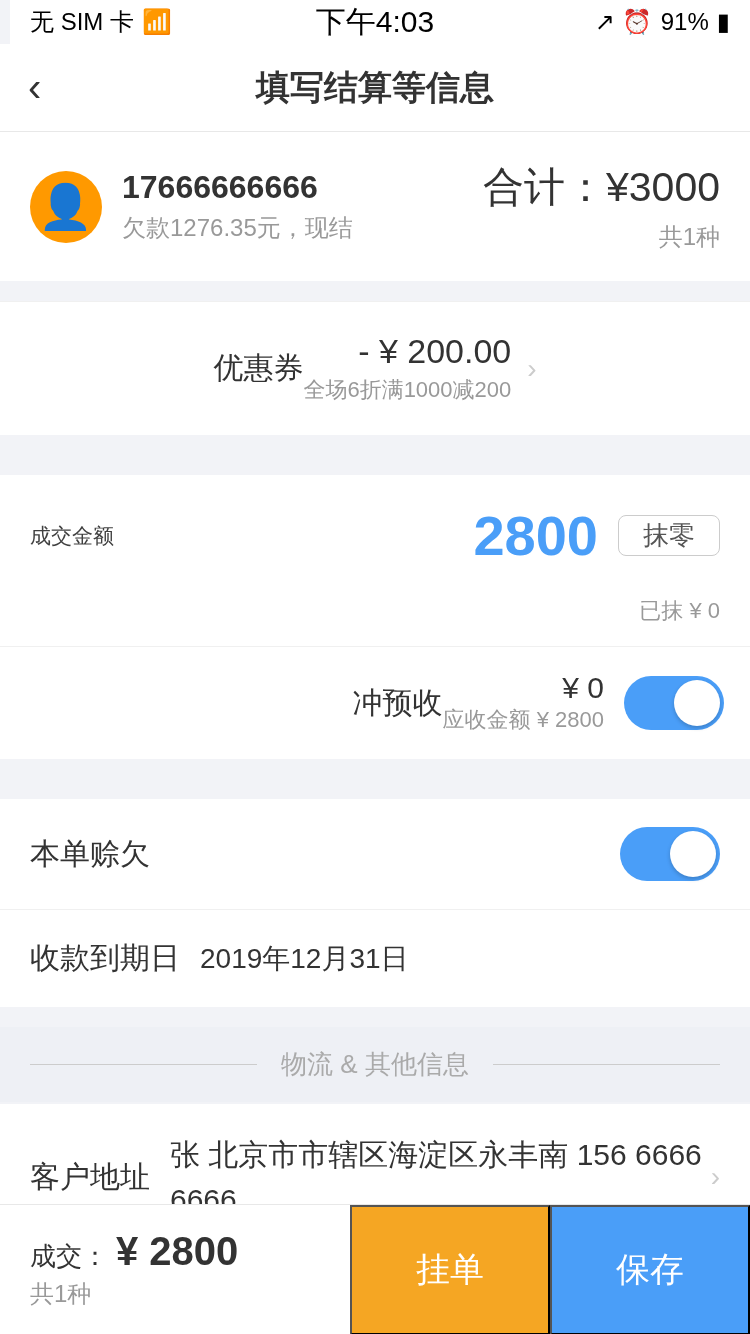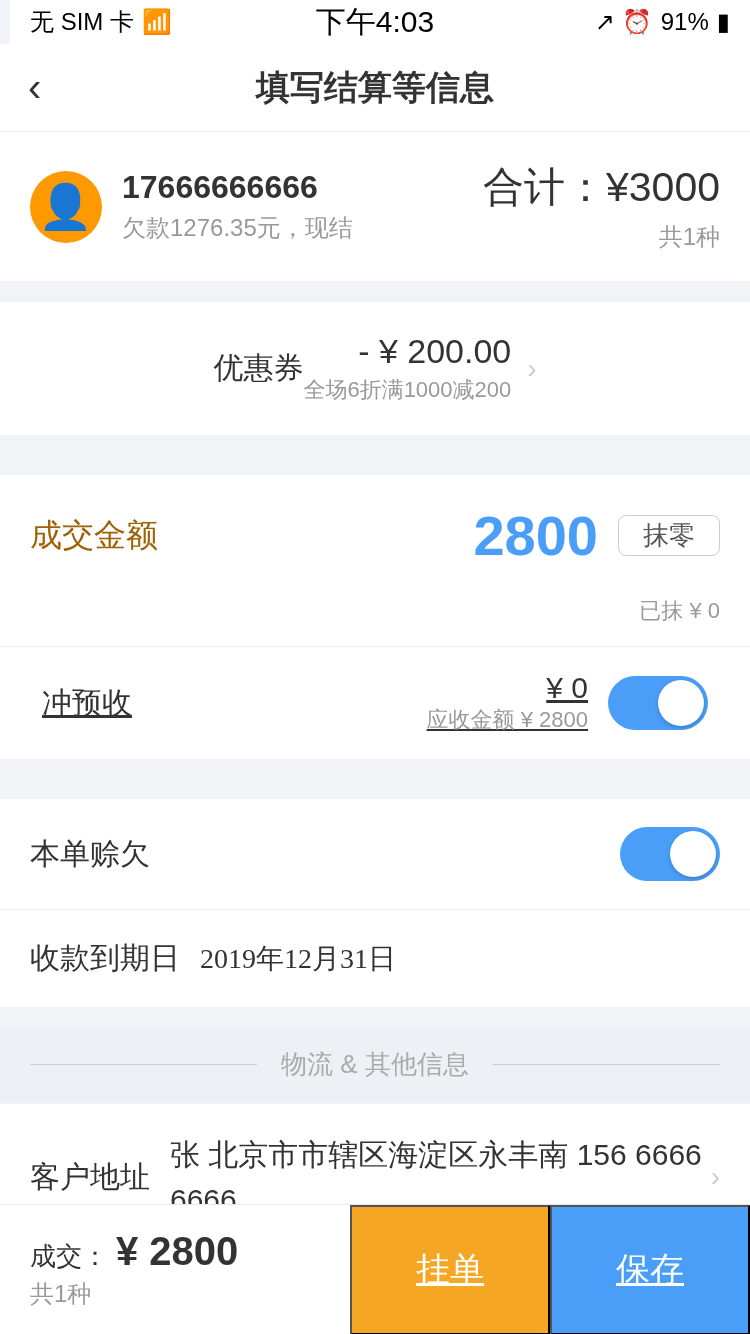--- a/index.html
+++ b/index.html
@@ -179,22 +179,22 @@
       background: #fff;
       margin-bottom: 0;
     }
     .deal-row {
       padding: 28px 30px;
       display: flex;
       align-items: center;
       justify-content: space-between;
     }
     .deal-label {
-      font-size: 32px;
-      color: #a16207;
+      font-size: 21px;
+      color: #404040;
     }
     .deal-value-wrap {
       display: flex;
       align-items: center;
       gap: 20px;
     }
     .deal-amount {
       font-size: 56px;
       font-weight: 600;
       color: #4a9ef8;
@@ -211,26 +211,25 @@
     .deal-sub {
       font-size: 22px;
       color: #999;
       text-align: right;
       padding: 0 30px 20px;
     }
 
     
     .prepay-row {
       background: #fff;
-      padding: 24px 42px;
-      display: flex;
-      align-items: center;
-      justify-content: space-between;
+      padding: 24px 26px;
+      display: flex;
+      align-items: center;
+      justify-content: flex-end;
       border-top: 1px solid #f0f0f0;
-      text-decoration: underline;
     }
     .prepay-label {
       font-size: 30px;
       color: #333;
     }
     .prepay-right {
       display: flex;
       align-items: center;
       gap: 20px;
     }
@@ -282,21 +281,20 @@
       color: #333;
     }
 
     
     .due-date-row {
       background: #fff;
       padding: 28px 30px;
       display: flex;
       align-items: center;
       border-top: 1px solid #f0f0f0;
-      font-family: Liberation Serif, serif;
     }
     .due-date-label {
       font-size: 30px;
       color: #333;
       margin-right: 20px;
     }
     .due-date-value {
       font-size: 28px;
       color: #333;
     }
@@ -378,21 +376,20 @@
     }
     .bottom-btn {
       height: 130px;
       width: 200px;
       display: flex;
       align-items: center;
       justify-content: center;
       font-size: 34px;
       font-weight: 500;
       cursor: pointer;
-      text-decoration: underline;
     }
     .btn-pending {
       background: #f5a623;
       color: #fff;
     }
     .btn-save {
       background: #4a9ef8;
       color: #fff;
     }
   </style>

